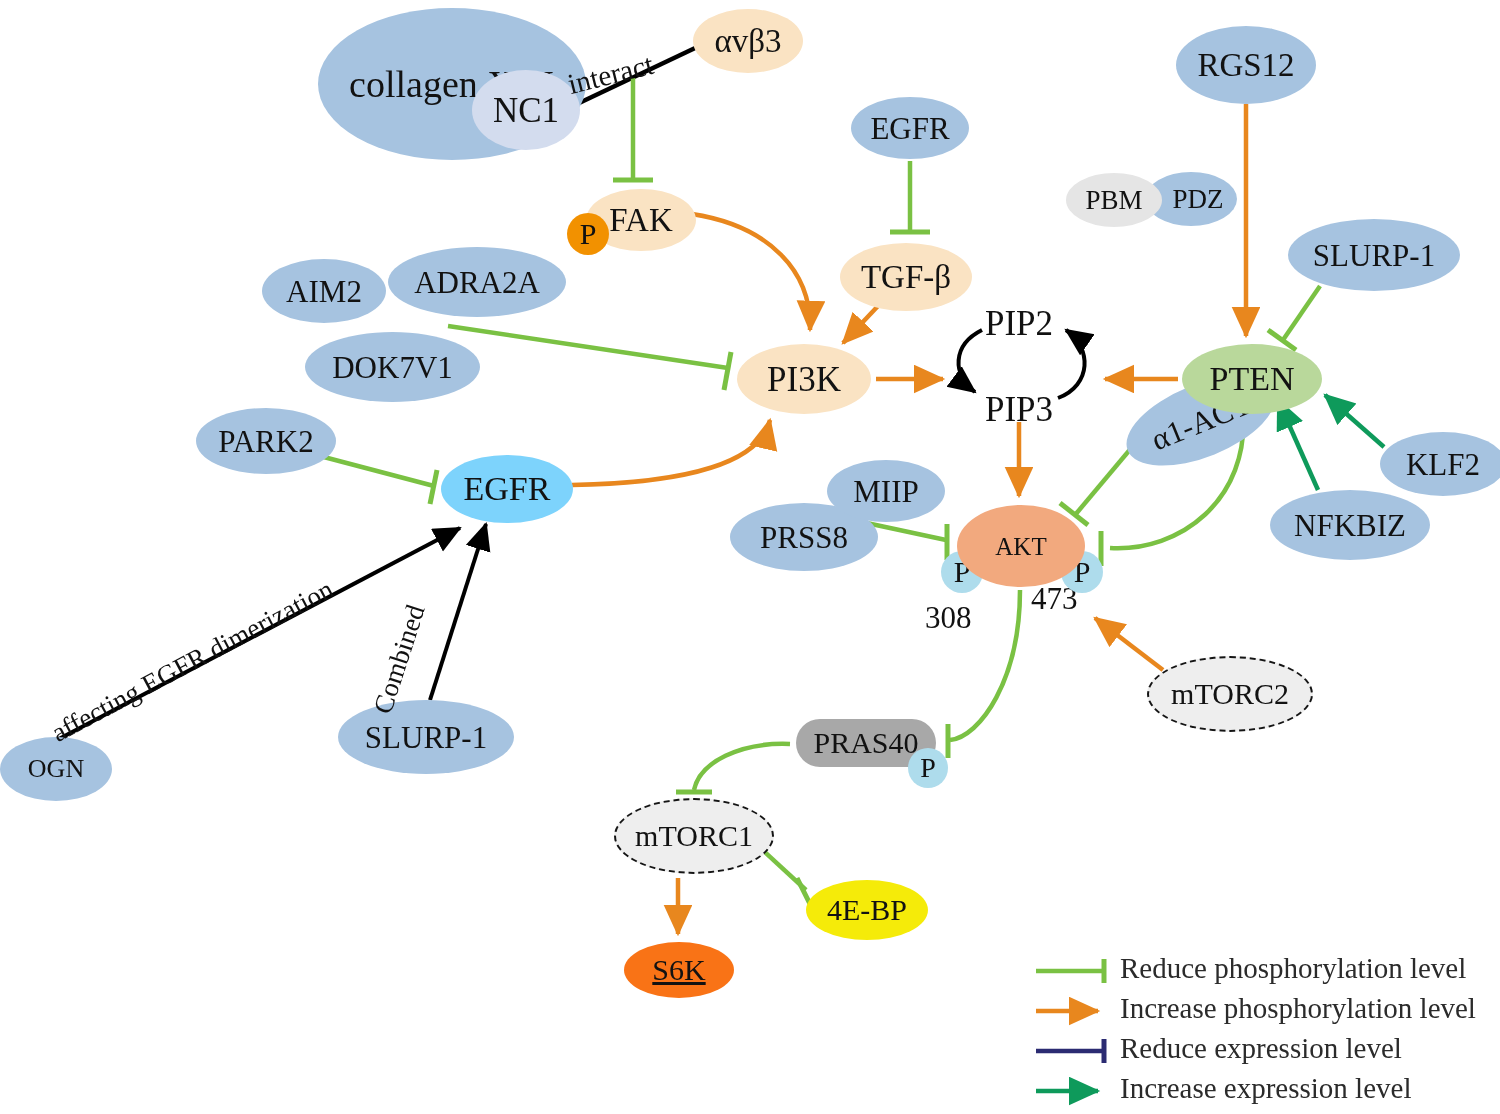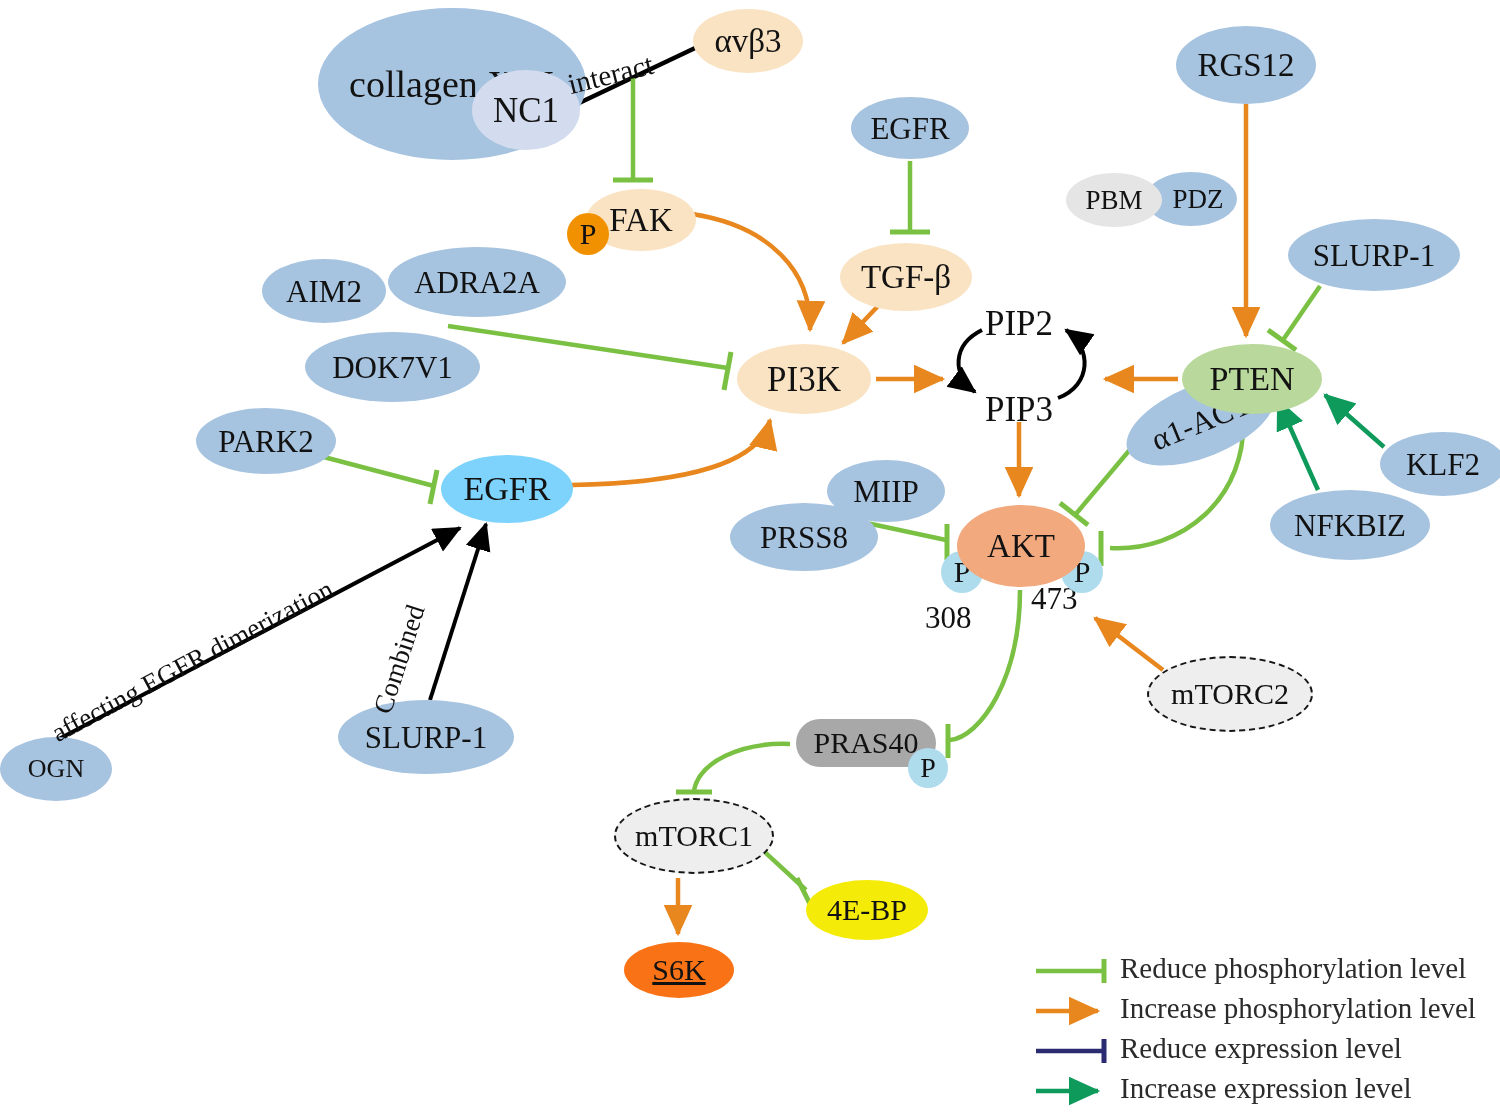--- a/index.html
+++ b/index.html
@@ -245,21 +245,21 @@
   </div>
 
   <div class="node ellipse" style="left:730px;top:503px;width:148px;height:68px;background:#A6C3E0;font-size:31px;z-index:2;">
     <span>PRSS8</span>
   </div>
 
   <div class="node ellipse" style="left:1270px;top:490px;width:160px;height:70px;background:#A6C3E0;font-size:31px;">
     <span>NFKBIZ</span>
   </div>
 
-  <div class="node ellipse" style="left:957px;top:505px;width:128px;height:82px;background:#F2A97E;font-size:33px;z-index:4;">
+  <div class="node ellipse" style="left:957px;top:505px;width:128px;height:82px;background:#F2A97E;font-size:25px;z-index:4;">
     <span>AKT</span>
   </div>
 
   <div class="node ellipse" style="left:338px;top:700px;width:176px;height:74px;background:#A6C3E0;font-size:31px;">
     <span>SLURP-1</span>
   </div>
 
   <div class="node ellipse" style="left:0px;top:737px;width:112px;height:64px;background:#A6C3E0;font-size:26px;">
     <span>OGN</span>
   </div>

